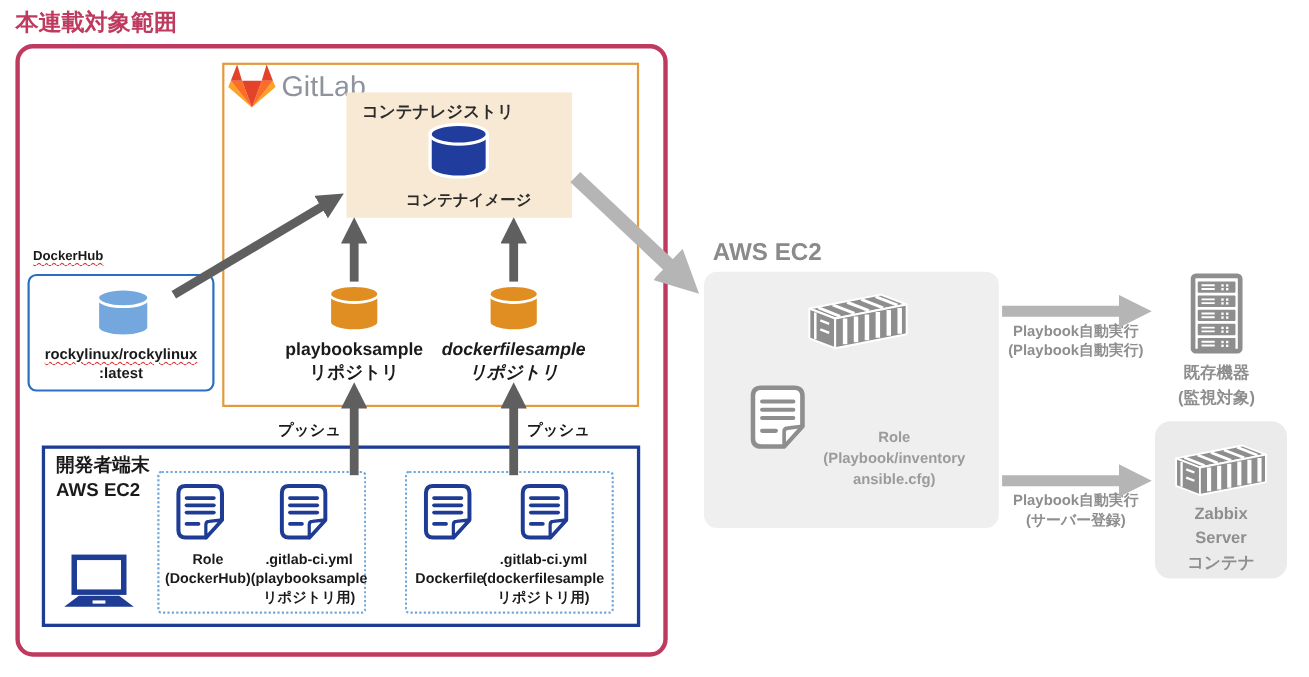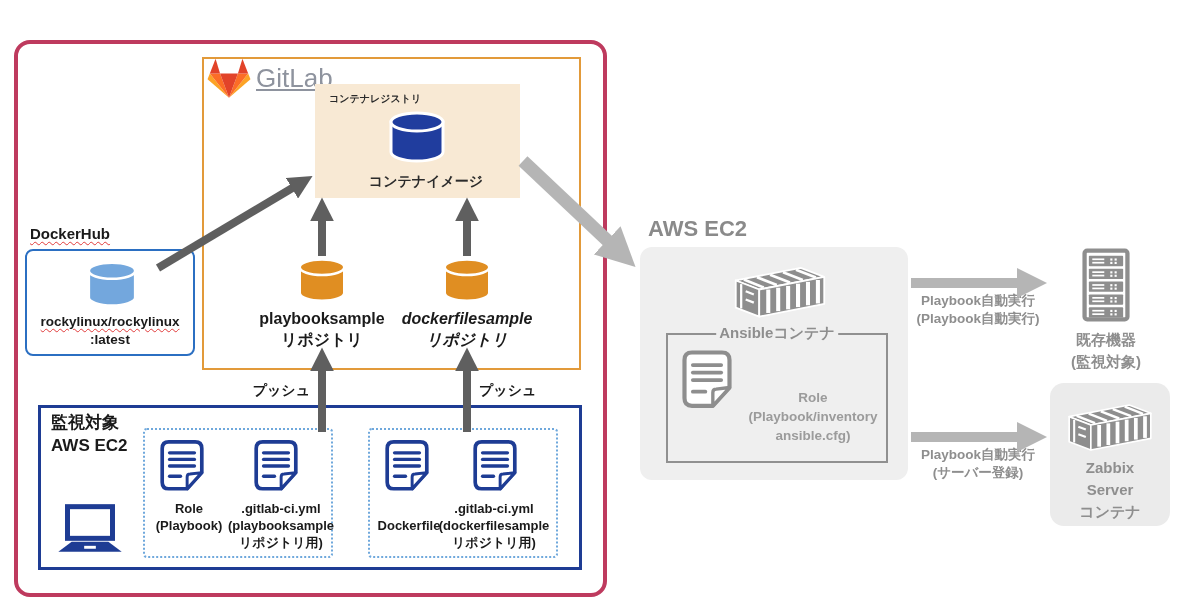--- a/index.html
+++ b/index.html
@@ -6,28 +6,28 @@
   html,body { background:#fff; }
   body { font-family: "Liberation Sans", "DejaVu Sans", sans-serif; }
   #canvas { position:relative; width:1190px; height:615px; background:#fff; overflow:hidden; }
   .abs { position:absolute; }
 
   .scope-title { left:14px; top:6px; font-size:21px; font-weight:bold; color:var(--scope); }
   .scope-box { left:14px; top:40px; width:593px; height:557px; border:4px solid var(--scope); border-radius:16px; }
 
   .gitlab-box { left:202px; top:57px; width:379px; height:313px; border:2px solid var(--orange); }
   .gitlab-logo { left:206px; top:56px; width:46px; height:45px; }
-  .gitlab-word { left:256px; top:63px; font-size:26px; color:var(--gitlabgray);text-decoration:underline; }
+  .gitlab-word { left:256px; top:63px; font-size:26px; color:var(--gitlabgray); }
 
   .registry { left:315px; top:84px; width:205px; height:114px; background:var(--beige); }
-  .registry-title { position:absolute; left:14px; top:8px; font-size:10px; font-weight:bold; color:#2b2b2b; }
+  .registry-title { position:absolute; left:14px; top:8px; font-size:15px; font-weight:bold; color:#2b2b2b; }
   .registry-cyl { position:absolute; left:72px; top:26px; width:60px; height:56px; }
   .registry-image-label { position:absolute; left:0; right:0; bottom:7px; text-align:center; font-size:14px; font-weight:bold; color:#2b2b2b;padding-left:17px; }
 
-  .dockerhub-label { left:30px; top:225px; font-size:15px; font-weight:bold; color:var(--black); }
+  .dockerhub-label { left:30px; top:225px; font-size:12px; font-weight:bold; color:var(--black); }
   .squiggle { text-decoration-line:underline; text-decoration-style:wavy; text-decoration-color:var(--squiggle); text-decoration-thickness:1px; text-underline-offset:2px; }
   .dockerhub-box { left:25px; top:249px; width:170px; height:107px; background:#fff; border:2.5px solid var(--blue); border-radius:8px; }
   .dh-cyl { position:absolute; left:56px; top:9px; width:58px; height:50px; }
   .dh-text { position:absolute; left:0; right:0; top:62px; text-align:center; font-size:13.5px; font-weight:bold; color:var(--black); line-height:1.35; }
   .bl { display:block; }
 
   .repo-cyl1 { left:296px; top:257px; width:52px; height:48px; }
   .repo-cyl2 { left:441px; top:257px; width:52px; height:48px; }
   .repo-label { width:150px; text-align:center; font-size:16px; font-weight:bold; color:var(--black); line-height:1.3; }
   .repo-label1 { left:247px; top:309px; }
@@ -75,20 +75,21 @@
   .overlay { position:absolute; left:0; top:0; z-index:9; pointer-events:none; }
   .aD  { stroke:var(--darkarrow);  stroke-width:8; }
   .aL  { stroke:var(--lightarrow); stroke-width:13; }
   .aL2 { stroke:var(--lightarrow); stroke-width:10; }
 </style>
 </head>
 <body>
 
 <div id="canvas">
 
+  <div class="abs scope-title">本連載対象範囲</div>
   <div class="abs scope-box"></div>
 
   <div class="abs gitlab-box"></div>
   <svg class="abs gitlab-logo" viewBox="0 0 36 34">
     <polygon points="3,13 1.2,17.5 18,32" fill="var(--gitlabyellow)"></polygon>
     <polygon points="33,13 34.8,17.5 18,32" fill="var(--gitlabyellow)"></polygon>
     <polygon points="3,13 11,13 18,32" fill="var(--gitlaborange)"></polygon>
     <polygon points="33,13 25,13 18,32" fill="var(--gitlaborange)"></polygon>
     <polygon points="3,13 7.5,1.5 11,13" fill="var(--gitlabred)"></polygon>
     <polygon points="25,13 28.5,1.5 33,13" fill="var(--gitlabred)"></polygon>
@@ -132,21 +133,21 @@
   <div class="abs repo-label repo-label2">
     <span class="bl">dockerfilesample</span>
     <span class="bl">リポジトリ</span>
   </div>
 
   <div class="abs push1">プッシュ</div>
   <div class="abs push2">プッシュ</div>
 
   <div class="abs dev-box">
     <div class="dev-title">
-      <span class="bl">監視対象</span>
+      <span class="bl">開発者端末</span>
       <span class="bl">AWS EC2</span>
     </div>
   </div>
   <svg class="abs laptop" viewBox="0 0 84 62">
     <rect x="15" y="3" width="54" height="38" fill="#fff" stroke="var(--navy)" stroke-width="6"></rect>
     <polygon points="4,57 80,57 64,45 20,45" fill="var(--navy)"></polygon>
     <rect x="35" y="50" width="14" height="3.5" fill="#fff"></rect>
   </svg>
 
   <div class="abs dotbox dotbox1"></div>
@@ -188,21 +189,21 @@
     <g stroke="var(--navy)" stroke-width="4.5" stroke-linecap="round">
       <line x1="13" y1="18" x2="47" y2="18"></line>
         <line x1="13" y1="27" x2="47" y2="27"></line>
       <line x1="13" y1="36" x2="47" y2="36"></line>
         <line x1="13" y1="50" x2="28" y2="50"></line>
     </g>
   </svg>
 
   <div class="abs cap cap-role">
     <span class="bl">Role</span>
-    <span class="bl">(Playbook)</span>
+    <span class="bl">(DockerHub)</span>
   </div>
   <div class="abs cap cap-ci1">
     <span class="bl">.gitlab-ci.yml</span>
     <span class="bl">(playbooksample</span>
     <span class="bl">リポジトリ用)</span>
   </div>
   <div class="abs cap cap-docker">
     <span class="bl">Dockerfile</span>
   </div>
   <div class="abs cap cap-ci2">
@@ -233,23 +234,20 @@
       <line x1="44" y1="19.7" x2="66" y2="28.2"></line>
         <line x1="58.3" y1="16.9" x2="80.3" y2="25.4"></line>
       <line x1="72.7" y1="14" x2="94.7" y2="22.6"></line>
     </g>
     <g stroke="#fff" stroke-width="2.5">
       <line x1="12" y1="30" x2="12" y2="57"></line>
       <line x1="17" y1="38" x2="26" y2="41.5"></line>
         <line x1="17" y1="47" x2="26" y2="50.5"></line>
     </g>
   </svg>
-  <div class="abs ansible-box">
-    <span class="ansible-legend">Ansibleコンテナ</span>
-  </div>
   <svg class="abs ansible-doc" viewBox="0 0 60 72">
     <path d="M12 3 H48 Q57 3 57 12 V45 L37 67 H12 Q3 67 3 58 V12 Q3 3 12 3 Z" fill="#fff" stroke="var(--gray)" stroke-width="5" stroke-linejoin="round"></path>
     <path d="M37 67 L37 51 Q37 47 41 47 L57 45 Z" fill="#fff" stroke="var(--gray)" stroke-width="4" stroke-linejoin="round"></path>
     <g stroke="var(--gray)" stroke-width="4.5" stroke-linecap="round">
       <line x1="13" y1="18" x2="47" y2="18"></line>
         <line x1="13" y1="27" x2="47" y2="27"></line>
       <line x1="13" y1="36" x2="47" y2="36"></line>
         <line x1="13" y1="50" x2="28" y2="50"></line>
     </g>
   </svg>

